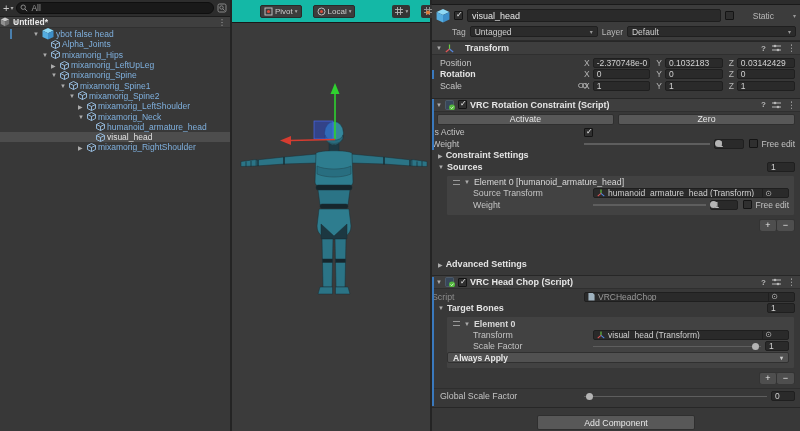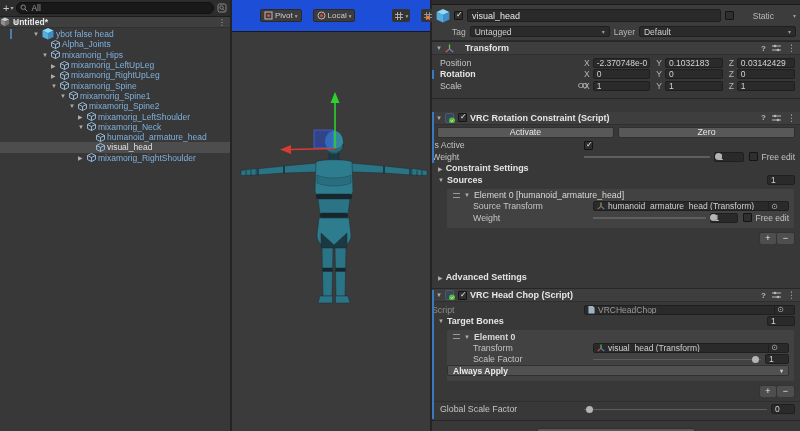--- a/index.html
+++ b/index.html
@@ -27,21 +27,21 @@
   .hrow .fold { width:9px; font-size:6px; color:#ABABAB; flex:none; }
   .hrow .cube { flex:none; margin-right:2px; }
   .hlabel { font-size:8.5px; color:#7FB0DE; white-space:nowrap; }
   .hrow.sel { background:#4D4D4D; }
   .hrow.sel .hlabel { color:#E2E2E2; }
   .hrow.prefabbar::before { content:""; position:absolute; left:10px; top:0; bottom:0;
     width:2px; background:#4A7FAD; }
 
   
   #scene { left:232px; width:198px; background:#3B3B3B; }
-  .stoolbar { height:32px; background:#1d4ed8; border-bottom:1px solid #191919;
+  .stoolbar { height:23px; background:#14b8a6; border-bottom:1px solid #191919;
     display:flex; align-items:center; gap:11px; padding:0 2px; }
   .vsep { width:1px; height:11px; background:#1C1C1C; margin:0 1px; }
   .sbtn { height:13px; background:#3C3C3C; border:1px solid #2A2A2A; border-radius:2px;
     display:flex; align-items:center; gap:2px; padding:0 3px; color:#CCC; font-size:8px; }
   .sbtn .dd, .ibtn .dd { font-size:5.5px; color:#AAA; }
   .ibtn { height:13px; display:flex; align-items:center; gap:1px; padding:0 2px;
     background:#343434; border-radius:2px; }
   .viewport { position:relative; height:414px; }
   .viewport svg { position:absolute; left:0; top:0; }
 
@@ -51,21 +51,21 @@
   .gohdr { padding:3px 4px 2px 4px; background:#3C3C3C; border-bottom:1px solid #2A2A2A; }
   .gorow1 { display:flex; align-items:center; gap:4px; height:15px; }
   .namefield { flex:1; height:13px; background:#2A2A2A; border:1px solid #1E1E1E; border-radius:2px;
     display:flex; align-items:center; padding:0 4px; color:#E6E6E6; font-size:9px; }
   .staticwrap { display:flex; align-items:center; gap:19px; color:#C8C8C8; }
   .gorow2 { display:flex; align-items:center; gap:4px; height:13px; margin-top:2px; padding-left:16px; }
   .glabel { color:#B8B8B8; font-size:8.5px; }
   .gdrop { height:11px; background:#2B2B2B; border:1px solid #1F1F1F; border-radius:2px;
     display:flex; align-items:center; padding:0 4px; color:#CFCFCF; font-size:8.5px; }
   .gdrop .dd { margin-left:auto; font-size:6px; color:#999; padding-left:6px; }
-  .gdrop.tag { width:140px; } .gdrop.layer { flex:1; }
+  .gdrop.tag { width:128px; } .gdrop.layer { flex:1; }
 
   .comp { position:relative; border-top:1px solid #272727; padding-bottom:5px; }
   .chdr { height:13px; background:#3E3E3E; border-bottom:1px solid #2F2F2F;
     display:flex; align-items:center; gap:3px; padding:0 4px; }
   .chdr .fold { font-size:6px; color:#ABABAB; }
   .ctitle { font-weight:bold; color:#E6E6E6; font-size:9px; }
   .hdricons { margin-left:auto; display:flex; align-items:center; gap:6px; color:#B8B8B8; }
   .qmark { font-size:8px; font-weight:bold; }
   .irow { height:11.5px; display:flex; align-items:center; position:relative; padding-right:5px; }
   .ilabel { width:152px; padding-left:8px; flex:none; color:#C4C4C4; font-size:8.8px; white-space:nowrap; }
@@ -90,31 +90,31 @@
   .slider { position:relative; height:9px; flex:1; }
   .slider .track { position:absolute; left:0; right:0; top:4px; height:1.5px; background:#5E5E5E; }
   .slider .knob { position:absolute; top:1px; width:7px; height:7px; border-radius:50%; background:#B4B4B4; }
   .freeedit { display:flex; align-items:center; gap:3px; margin-left:5px; color:#C4C4C4; font-size:8.5px; }
   .cntfield { width:28px; margin-left:auto; }
   .box { margin:2px 5px 2px 14px; background:#424242; border:1px solid #383838; border-radius:2px; padding:1px 0 4px 0; }
   .boxhdr { height:11px; display:flex; align-items:center; gap:4px; padding-left:6px; }
   .handle { width:7px; height:5px; border-top:1px solid #9A9A9A; border-bottom:1px solid #9A9A9A; }
   .box .ilabel { padding-left:26px; width:146px; }
   .objfield { flex:1; height:10px; background:#2A2A2A; border:1px solid #1F1F1F; border-radius:2px;
-    display:flex; align-items:center; gap:3px; padding:0 10px 0 3px; color:#CFCFCF; font-size:8.5px; white-space:nowrap; overflow:hidden; }
+    display:flex; align-items:center; gap:3px; padding:0 16px 0 3px; color:#CFCFCF; font-size:8.5px; white-space:nowrap; overflow:hidden; }
   .objfield .picker { margin-left:auto; color:#B8B8B8; font-size:8px; border-left:1px solid #1F1F1F; padding-left:2px; }
   .dropfield { flex:1; height:11px; background:#515151; border:1px solid #303030; border-radius:2px;
     display:flex; align-items:center; padding:0 5px; color:#E8E8E8; font-size:8.5px; font-weight:bold; }
   .dropfield .dd { margin-left:auto; font-size:6px; color:#CCC; }
   .pmrow { display:flex; justify-content:flex-end; padding:1px 5px; height:14px; }
   .pmbox { display:flex; background:#424242; border:1px solid #333; border-radius:2px; }
   .pmbox .btn { width:17px; height:11px; border:none; background:#4E4E4E; font-size:9px; }
   .pmbox .btn:first-child { border-right:1px solid #333; }
   .ovr::before { content:""; position:absolute; left:0; top:1px; bottom:1px; width:2px; background:#3A79BD; }
-  .ovrblock { position:relative;margin-top:13px; }
+  .ovrblock { position:relative; }
   .ovrblock::before { content:""; position:absolute; left:0; top:0; bottom:0; width:2px; background:#3A79BD; z-index:2; }
   .divline { border-top:1px solid #2E2E2E; margin:3px 0 2px 0; }
   .addcomp { border-top:1px solid #272727; display:flex; justify-content:center; padding-top:7px; }
   .addcomp .btn { width:158px; height:15px; }
   svg.icon { flex:none; display:block; }
 </style>
 </head>
 <body>
 
 <svg width="0" height="0" style="position:absolute">
@@ -197,27 +197,20 @@
       <span class="hlabel">mixamorig_Hips</span>
     </div>
     <div class="hrow" style="--d:3">
       <span class="fold">▶</span>
       <svg class="cube icon" width="9" height="9" viewBox="0 0 9 9">
           <use href="#cubewire"></use>
         </svg>
       <span class="hlabel">mixamorig_LeftUpLeg</span>
     </div>
     <div class="hrow" style="--d:3">
-      <span class="fold">▶</span>
-      <svg class="cube icon" width="9" height="9" viewBox="0 0 9 9">
-          <use href="#cubewire"></use>
-        </svg>
-      <span class="hlabel">mixamorig_RightUpLeg</span>
-    </div>
-    <div class="hrow" style="--d:3">
       <span class="fold">▼</span>
       <svg class="cube icon" width="9" height="9" viewBox="0 0 9 9">
           <use href="#cubewire"></use>
         </svg>
       <span class="hlabel">mixamorig_Spine</span>
     </div>
     <div class="hrow" style="--d:4">
       <span class="fold">▼</span>
       <svg class="cube icon" width="9" height="9" viewBox="0 0 9 9">
           <use href="#cubewire"></use>

